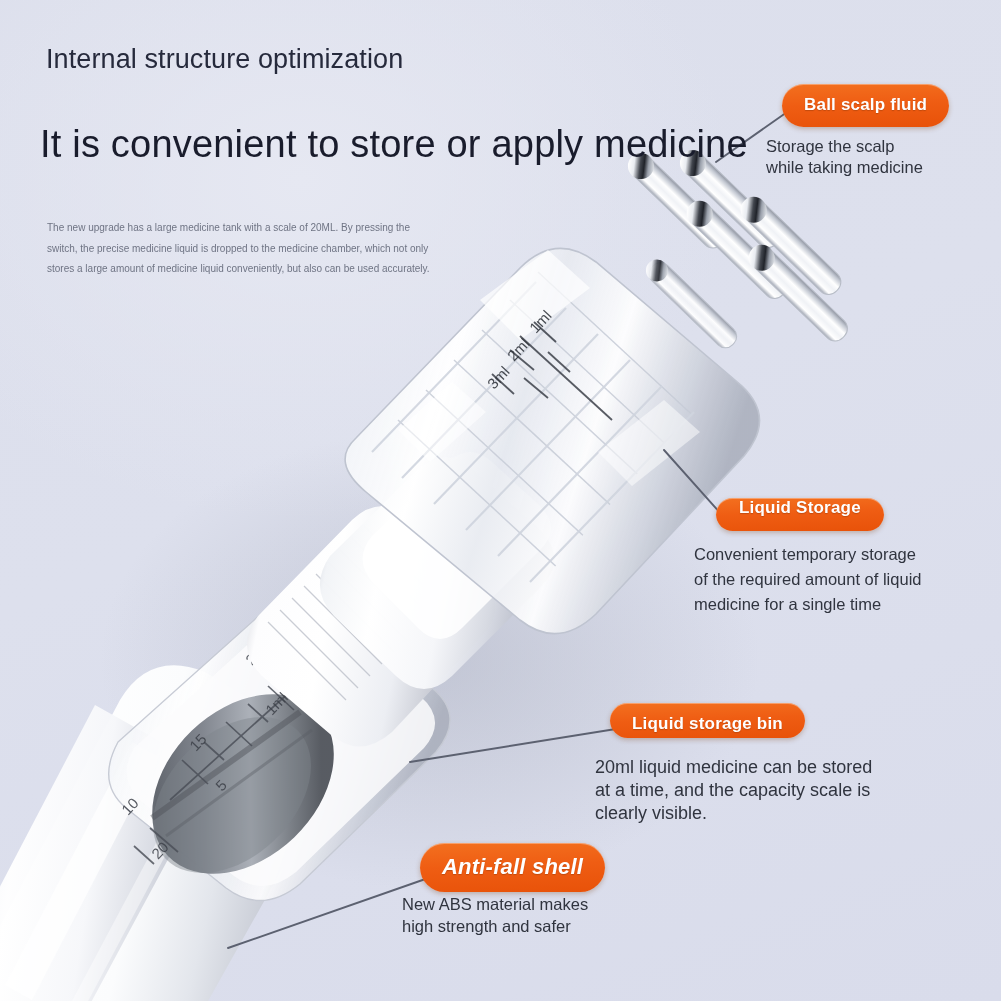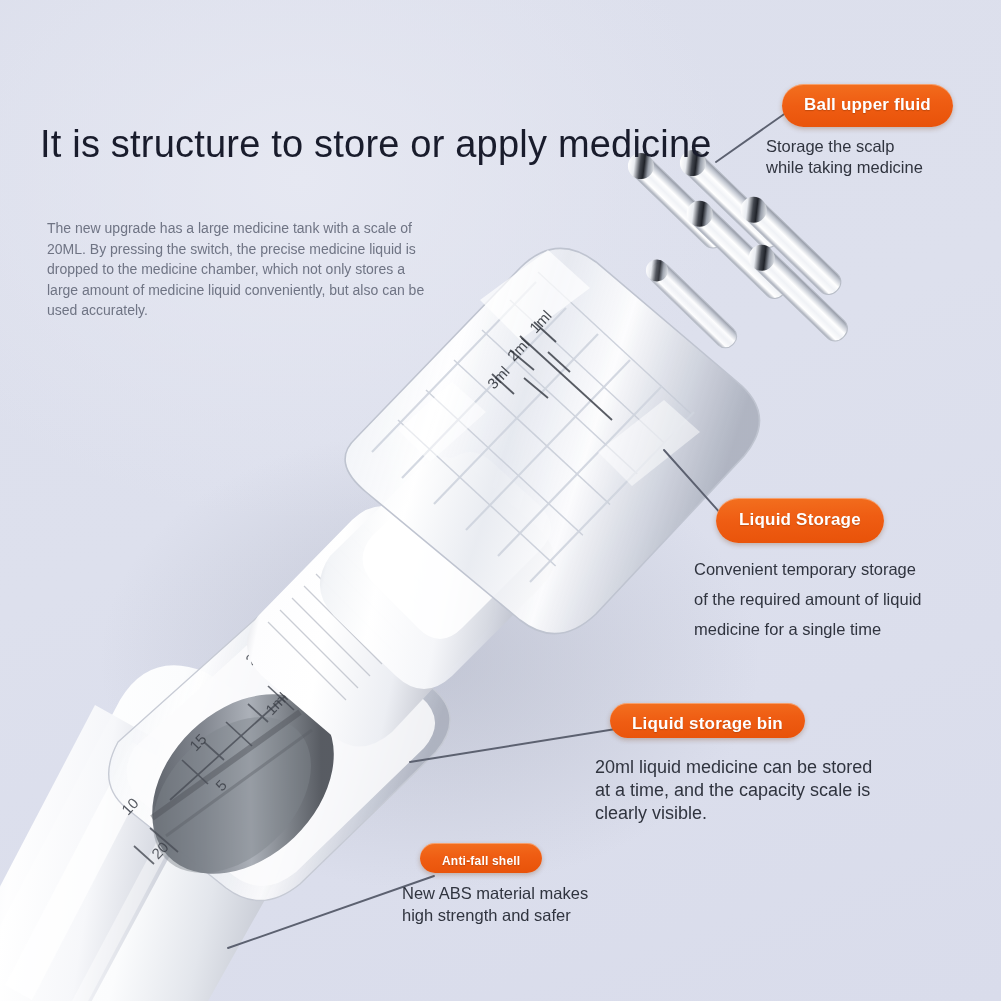--- a/index.html
+++ b/index.html
@@ -21,21 +21,21 @@
     font-size:27px;color:#262a3c;letter-spacing:.1px;
     white-space:nowrap;
   }
   .heading-large{
     position:absolute;left:40px;top:123px;
     font-size:38px;color:#191c2c;letter-spacing:.2px;
     white-space:nowrap;
   }
   .body-copy{
     position:absolute;left:47px;top:218px;width:390px;
-    font-size:14px;line-height:20.6px;color:#6f7484;
+    font-size:10px;line-height:20.6px;color:#6f7484;
   }
 
   
   .callout{position:absolute;}
   .pill{
     display:inline-block;
     background:linear-gradient(178deg,#f3701f 0%,#ef5d13 46%,#e85209 100%);
     color:#fff;border-radius:28px;
     font-weight:bold;letter-spacing:.2px;
     box-shadow:0 2px 5px rgba(120,60,15,.30), inset 0 1px 0 rgba(255,255,255,.35);
@@ -46,30 +46,30 @@
     color:#30343f;
     font-size:16.5px;line-height:21.5px;
     white-space:pre-line;
   }
 
   #callout-ball{left:782px;top:84px;}
   #callout-ball .pill{font-size:17px;padding:11px 22px 12px 22px;}
   #callout-ball .desc{margin-top:9px;margin-left:-16px;font-size:16.5px;line-height:21px;}
 
   #callout-storage{left:716px;top:498px;}
-  #callout-storage .pill{font-size:17px;padding:12px 23px 13px 23px;}
-  #callout-storage .desc{margin-top:11px;margin-left:-22px;font-size:16.5px;line-height:30px;}
+  #callout-storage .pill{font-size:17px;padding:0 23px 13px 23px;}
+  #callout-storage .desc{margin-top:11px;margin-left:-22px;font-size:16.5px;line-height:25px;}
 
   #callout-bin{left:610px;top:703px;}
   #callout-bin .pill{font-size:17px;padding:11px 22px 4px 22px;}
   #callout-bin .desc{margin-top:18px;margin-left:-15px;font-size:18px;line-height:23px;}
 
   #callout-shell{left:420px;top:843px;}
-  #callout-shell .pill{font-size:12px;padding:11px 22px 5px 22px;}
-  #callout-shell .desc{margin-top:10px;margin-left:-18px;font-size:16.5px;line-height:21.5px;}
+  #callout-shell .pill{font-size:22px;padding:11px 22px 12px 22px;font-style:italic;}
+  #callout-shell .desc{margin-top:2px;margin-left:-18px;font-size:16.5px;line-height:21.5px;}
 
   #leaders{position:absolute;left:0;top:0;width:1001px;height:1001px;pointer-events:none;}
   #product{position:absolute;left:0;top:0;width:1001px;height:1001px;}
 </style>
 </head>
 <body>
 
 <div id="stage">
 
   <svg id="product" viewBox="0 0 1001 1001">
@@ -281,25 +281,26 @@
 
   <svg id="leaders" viewBox="0 0 1001 1001">
     <g stroke="#5c6170" stroke-width="1.9" fill="none" stroke-linecap="round">
       <path d="M 716,162 L 790,110"></path>
       <path d="M 664,450 L 730,524"></path>
       <path d="M 410,762 L 622,728"></path>
       <path d="M 228,948 L 434,876"></path>
     </g>
   </svg>
 
-  <div class="heading-large">It is structure to store or apply medicine</div>
+  <div class="heading-small">Internal structure optimization</div>
+  <div class="heading-large">It is convenient to store or apply medicine</div>
   <div class="body-copy">The new upgrade has a large medicine tank with a scale of 20ML. By pressing the switch, the precise medicine liquid is dropped to the medicine chamber, which not only stores a large amount of medicine liquid conveniently, but also can be used accurately.</div>
 
   <div class="callout" id="callout-ball">
-    <div class="pill">Ball upper fluid</div>
+    <div class="pill">Ball scalp fluid</div>
     <div class="desc">Storage the scalp
 while taking medicine</div>
   </div>
 
   <div class="callout" id="callout-storage">
     <div class="pill">Liquid Storage</div>
     <div class="desc">Convenient temporary storage
 of the required amount of liquid
 medicine for a single time</div>
   </div>

